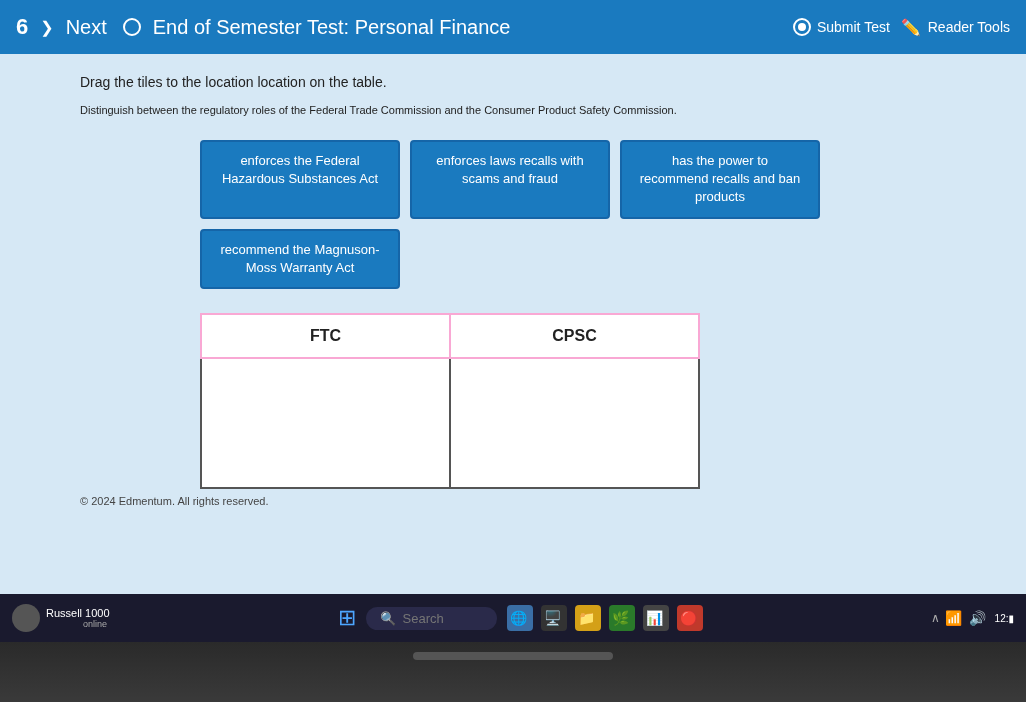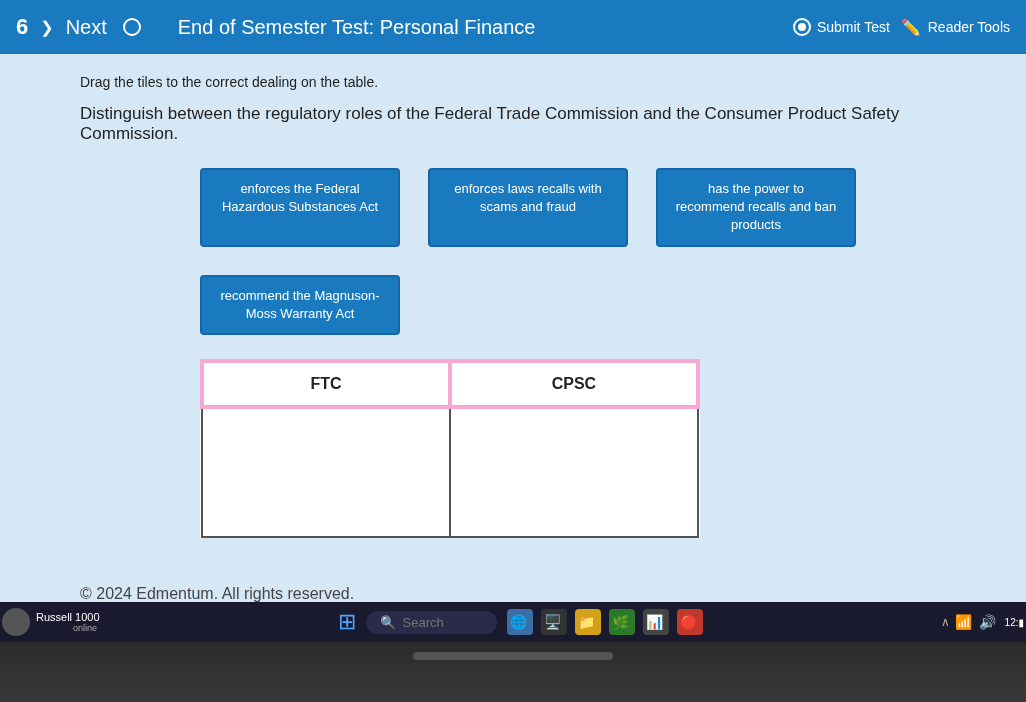--- a/index.html
+++ b/index.html
@@ -46,21 +46,21 @@
       height: 18px;
       border: 2px solid white;
       border-radius: 50%;
       display: inline-block;
       margin-left: 4px;
     }
     .header-title {
       font-size: 20px;
       font-weight: 500;
       color: white;
-      margin-left: 37px;
+      margin-left: 12px;
       text-align: right;
     }
     .header-right {
       margin-left: auto;
       display: flex;
       align-items: center;
       gap: 12px;
     }
     .header-submit {
       display: flex;
@@ -105,30 +105,30 @@
       overflow: hidden;
     }
 
     .instruction-1 {
       font-size: 14px;
       color: #222;
       margin-bottom: 14px;
     }
 
     .instruction-2 {
-      font-size: 17px;
+      font-size: 11px;
       color: #222;
       margin-bottom: 24px;
     }
 
     
     .tiles-area {
       display: flex;
       flex-wrap: wrap;
-      gap: 28px;
+      gap: 10px;
       margin-bottom: 24px;
       padding-left: 120px;
     }
 
     .tile {
       background: #1a7abf;
       color: white;
       border: 2px solid #1565a8;
       border-radius: 4px;
       padding: 10px 16px;
@@ -147,53 +147,52 @@
     }
 
     .drop-table {
       border-collapse: collapse;
       width: 500px;
       background: white;
       border: 2px solid #555;
     }
 
     .drop-table th {
-      border: 4px solid #f9a8d4;
+      border: 2px solid #f9a8d4;
       padding: 12px 20px;
       font-size: 16px;
       font-weight: bold;
       text-align: center;
       background: white;
       color: #222;
       width: 250px;
     }
 
     .drop-table td {
       border: 2px solid #555;
       height: 130px;
       width: 250px;
       vertical-align: top;
       padding: 8px;
     }
 
     
     .copyright {
-      font-size: 16px;
+      font-size: 11px;
       color: #444;
       padding: 6px 0 4px 0;
-      margin-top: 41px;
     }
 
     
     .taskbar {
       background: #1a1a2e;
-      height: 40px;
-      display: flex;
-      align-items: center;
-      padding: 0 2px;
+      height: 48px;
+      display: flex;
+      align-items: center;
+      padding: 0 12px;
       gap: 8px;
       flex-shrink: 0;
     }
 
     .taskbar-user {
       display: flex;
       align-items: center;
       gap: 6px;
     }
 
@@ -305,21 +304,21 @@
       <span>Submit Test</span>
     </div>
     <div class="header-reader">
       <span style="font-size:16px;">✏️</span>
       <span>Reader Tools</span>
     </div>
   </div>
 </div>
 
 <div class="main-content">
-  <p class="instruction-1">Drag the tiles to the correct dealing on the table.</p>
+  <p class="instruction-1">Drag the tiles to the location location on the table.</p>
   <p class="instruction-2">Distinguish between the regulatory roles of the Federal Trade Commission and the Consumer Product Safety Commission.</p>
 
   <div class="tiles-area">
     <div class="tile">enforces the Federal Hazardous Substances Act</div>
     <div class="tile">enforces laws recalls with scams and fraud</div>
     <div class="tile">has the power to recommend recalls and ban products</div>
     <div class="tile">recommend the Magnuson-Moss Warranty Act</div>
   </div>
 
   <div class="table-container">

